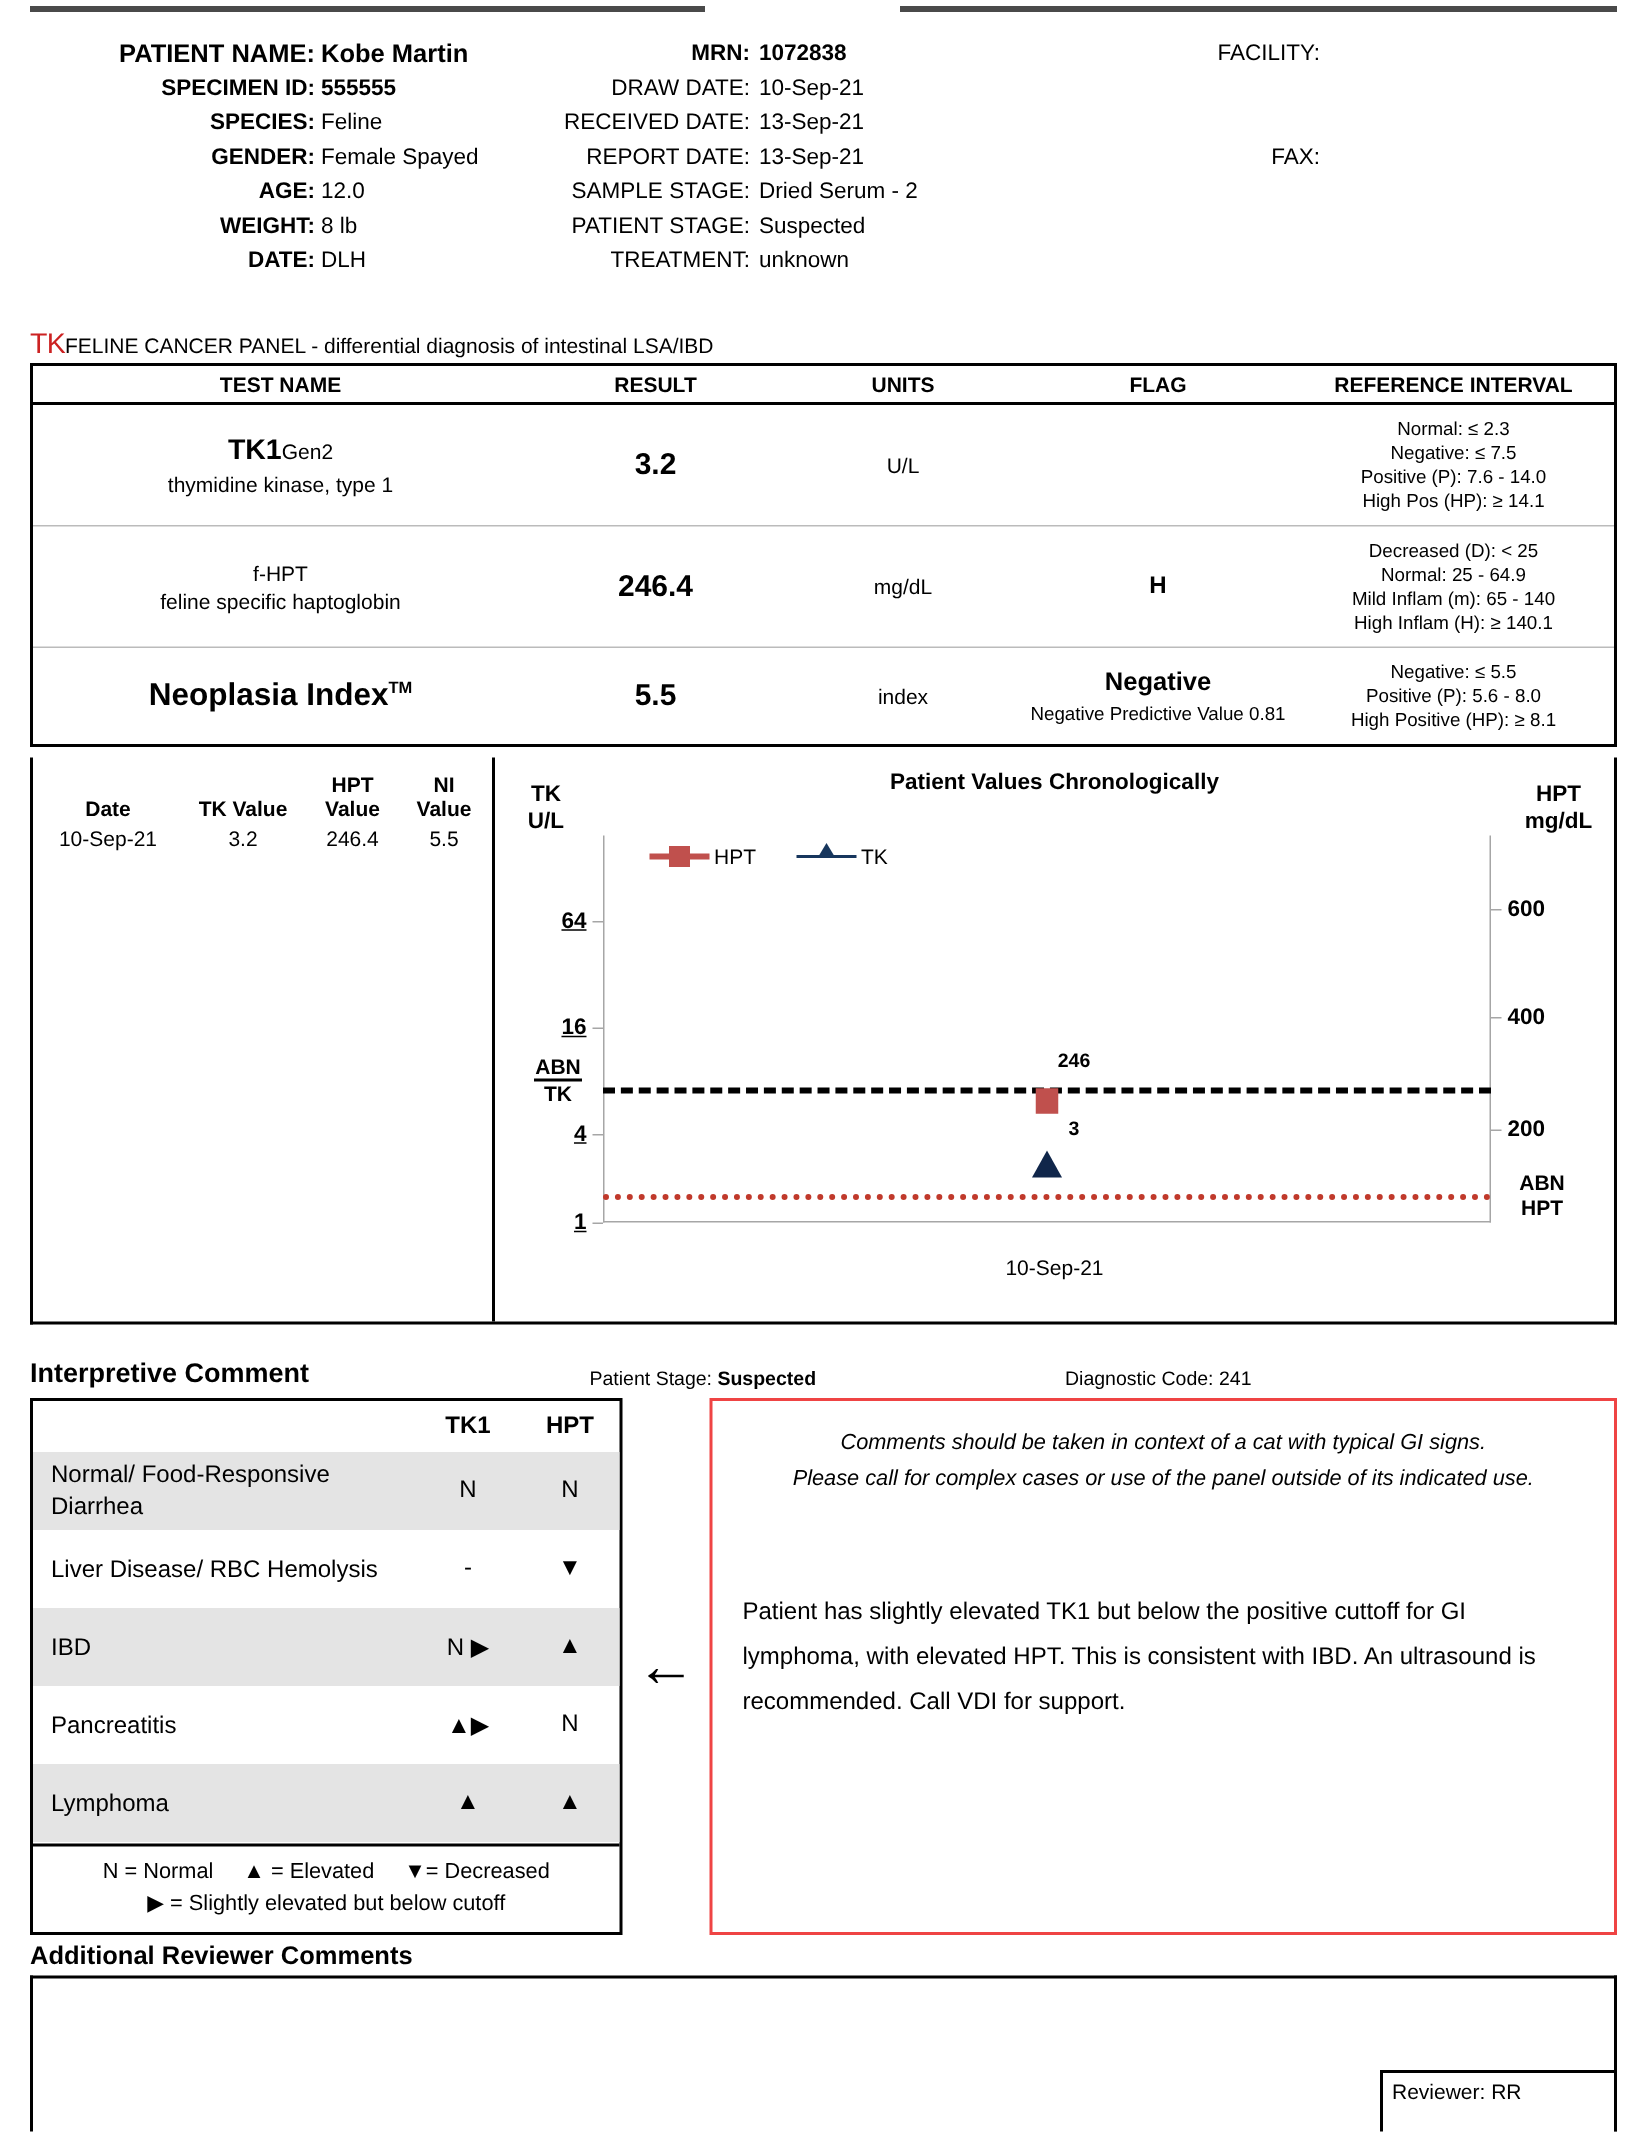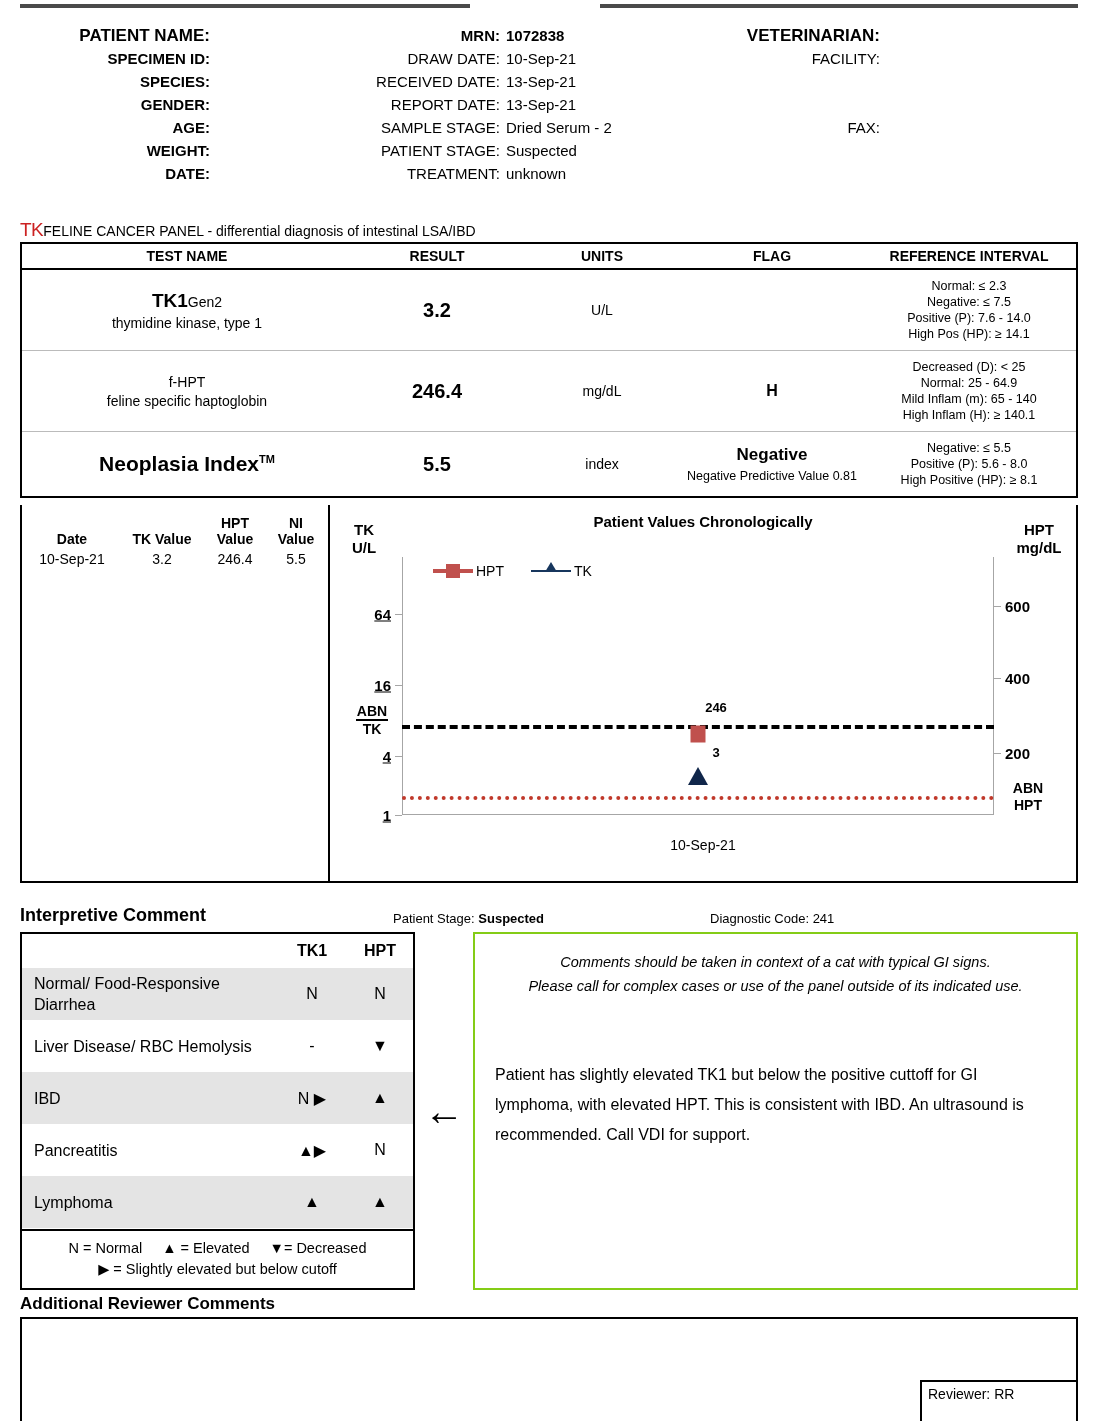--- a/index.html
+++ b/index.html
@@ -129,21 +129,21 @@
   .ic-hrow { display:flex; height:34px; align-items:center; font-size:16px; font-weight:bold; }
   .ic-row  { display:flex; align-items:center; height:52px; font-size:16px; }
   .ic-row.shade { background:#e4e4e4; }
   .ic-c1 { width:255px; padding-left:12px; line-height:21px; }
   .ic-c2 { width:70px; text-align:center; }
   .ic-c3 { width:66px; text-align:center; }
   .ic-legend { border-top:2px solid #000; padding:7px 0 8px; text-align:center; font-size:14.5px; line-height:21px; }
   .ic-legend .sp { display:inline-block; width:20px; }
 
   .ic-arrow { width:58px; display:flex; align-items:center; justify-content:center; font-size:40px; line-height:1; }
-  .ic-right { flex:1; border:2px solid #84cc16; padding:16px 20px; }
+  .ic-right { flex:1; border:2px solid #ef4444; padding:16px 20px; }
   .ic-note { text-align:center; font-style:italic; font-size:14.5px; line-height:24px; }
   .ic-body { margin-top:62px; font-size:16px; line-height:30px; }
 
   
   .arc-head { position:absolute; top:1294px; left:20px; font-size:17px; font-weight:bold; }
   .arc-box { position:absolute; top:1317px; left:20px; width:1058px; height:104px; border:2px solid #000; border-bottom:none; }
   .rev-box { position:absolute; top:1380px; right:20px; width:158px; height:41px; border:2px solid #000; border-bottom:none; padding:4px 0 0 6px; font-size:14px; background:#fff; }
 </style>
 </head>
 <body>
@@ -156,20 +156,29 @@
 <div class="demog">
   <div class="dcol dcol-a">
     <div class="drow lbl-r big">PATIENT NAME:</div>
     <div class="drow lbl-r">SPECIMEN ID:</div>
     <div class="drow lbl-r">SPECIES:</div>
     <div class="drow lbl-r">GENDER:</div>
     <div class="drow lbl-r">AGE:</div>
     <div class="drow lbl-r">WEIGHT:</div>
     <div class="drow lbl-r">DATE:</div>
   </div>
+  <div class="dcol dcol-av">
+    <div class="drow val b big">Kobe Martin</div>
+    <div class="drow val b">555555</div>
+    <div class="drow val">Feline</div>
+    <div class="drow val">Female Spayed</div>
+    <div class="drow val">12.0</div>
+    <div class="drow val">8 lb</div>
+    <div class="drow val">DLH</div>
+  </div>
 
   <div class="dcol dcol-b">
     <div class="drow lbl-r">MRN:</div>
     <div class="drow lbl-rn">DRAW DATE:</div>
     <div class="drow lbl-rn">RECEIVED DATE:</div>
     <div class="drow lbl-rn">REPORT DATE:</div>
     <div class="drow lbl-rn">SAMPLE STAGE:</div>
     <div class="drow lbl-rn">PATIENT STAGE:</div>
     <div class="drow lbl-rn">TREATMENT:</div>
   </div>
@@ -177,21 +186,20 @@
     <div class="drow val b">1072838</div>
     <div class="drow val">10-Sep-21</div>
     <div class="drow val">13-Sep-21</div>
     <div class="drow val">13-Sep-21</div>
     <div class="drow val">Dried Serum - 2</div>
     <div class="drow val">Suspected</div>
     <div class="drow val">unknown</div>
   </div>
 
   <div class="dcol dcol-c">
-    <div class="drow lbl-r big">VETERINARIAN:</div>
     <div class="drow lbl-rn">FACILITY:</div>
     <div class="drow lbl-rn"></div>
     <div class="drow lbl-rn"></div>
     <div class="drow lbl-rn">FAX:</div>
   </div>
 </div>
 
 <div class="panel-title">
   <span class="tk">TK</span><span>FELINE CANCER PANEL - differential diagnosis of intestinal LSA/IBD</span>
 </div>

